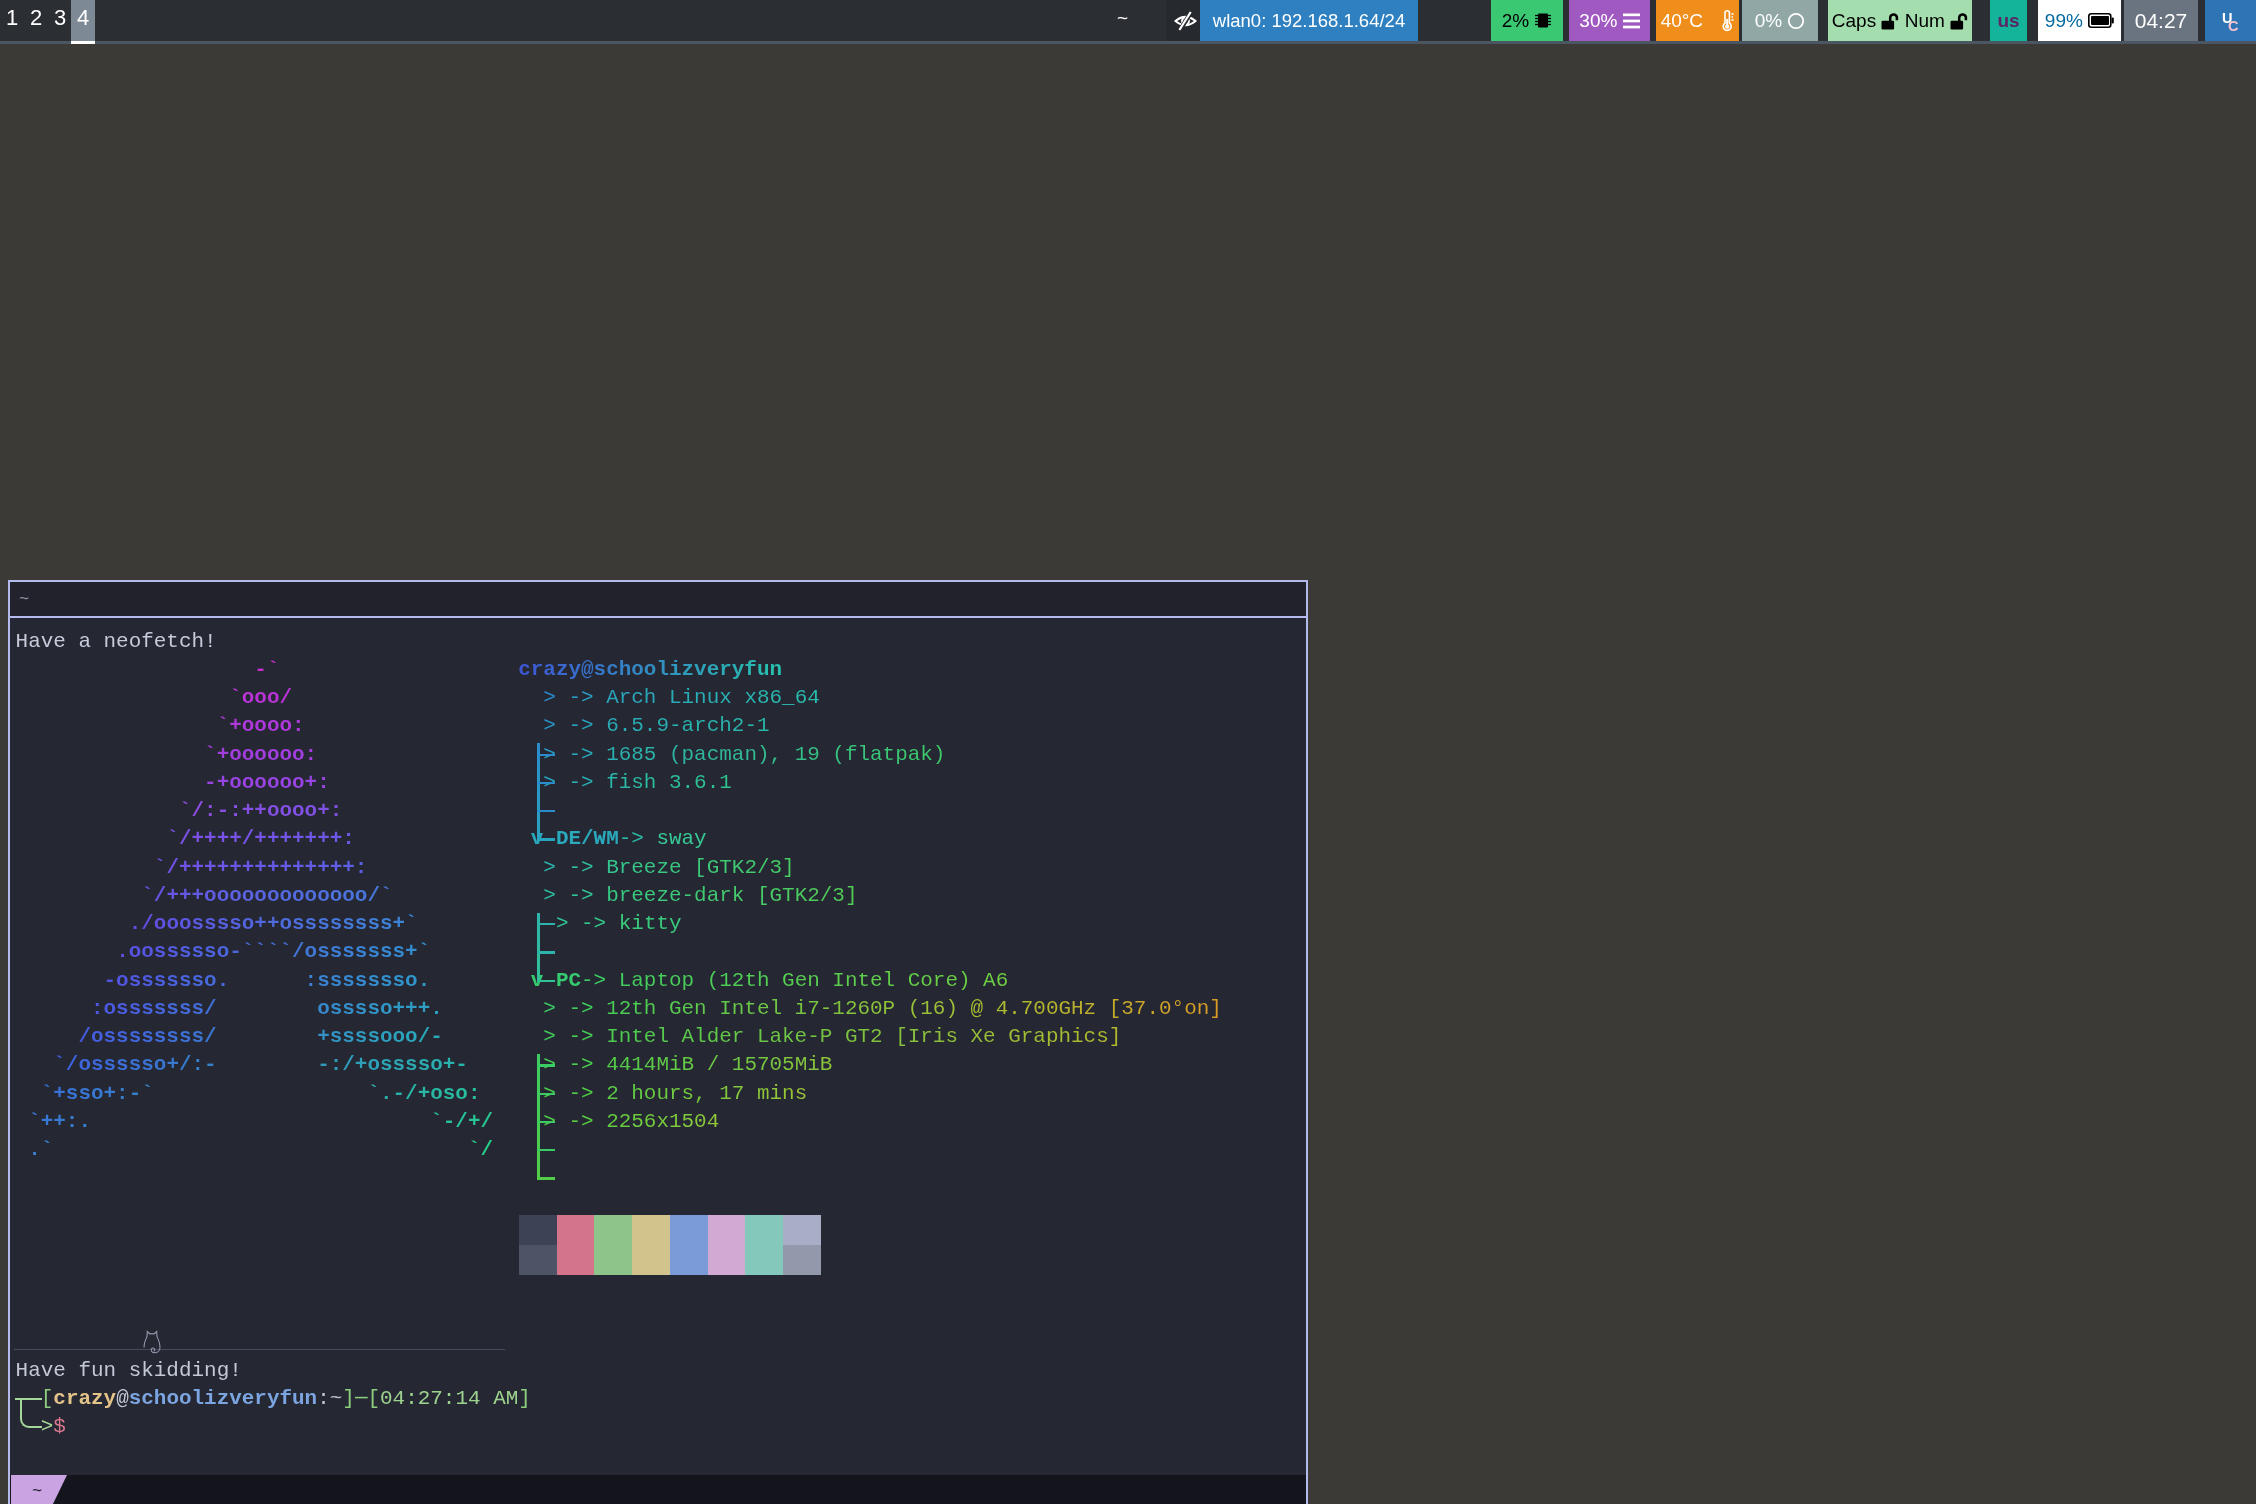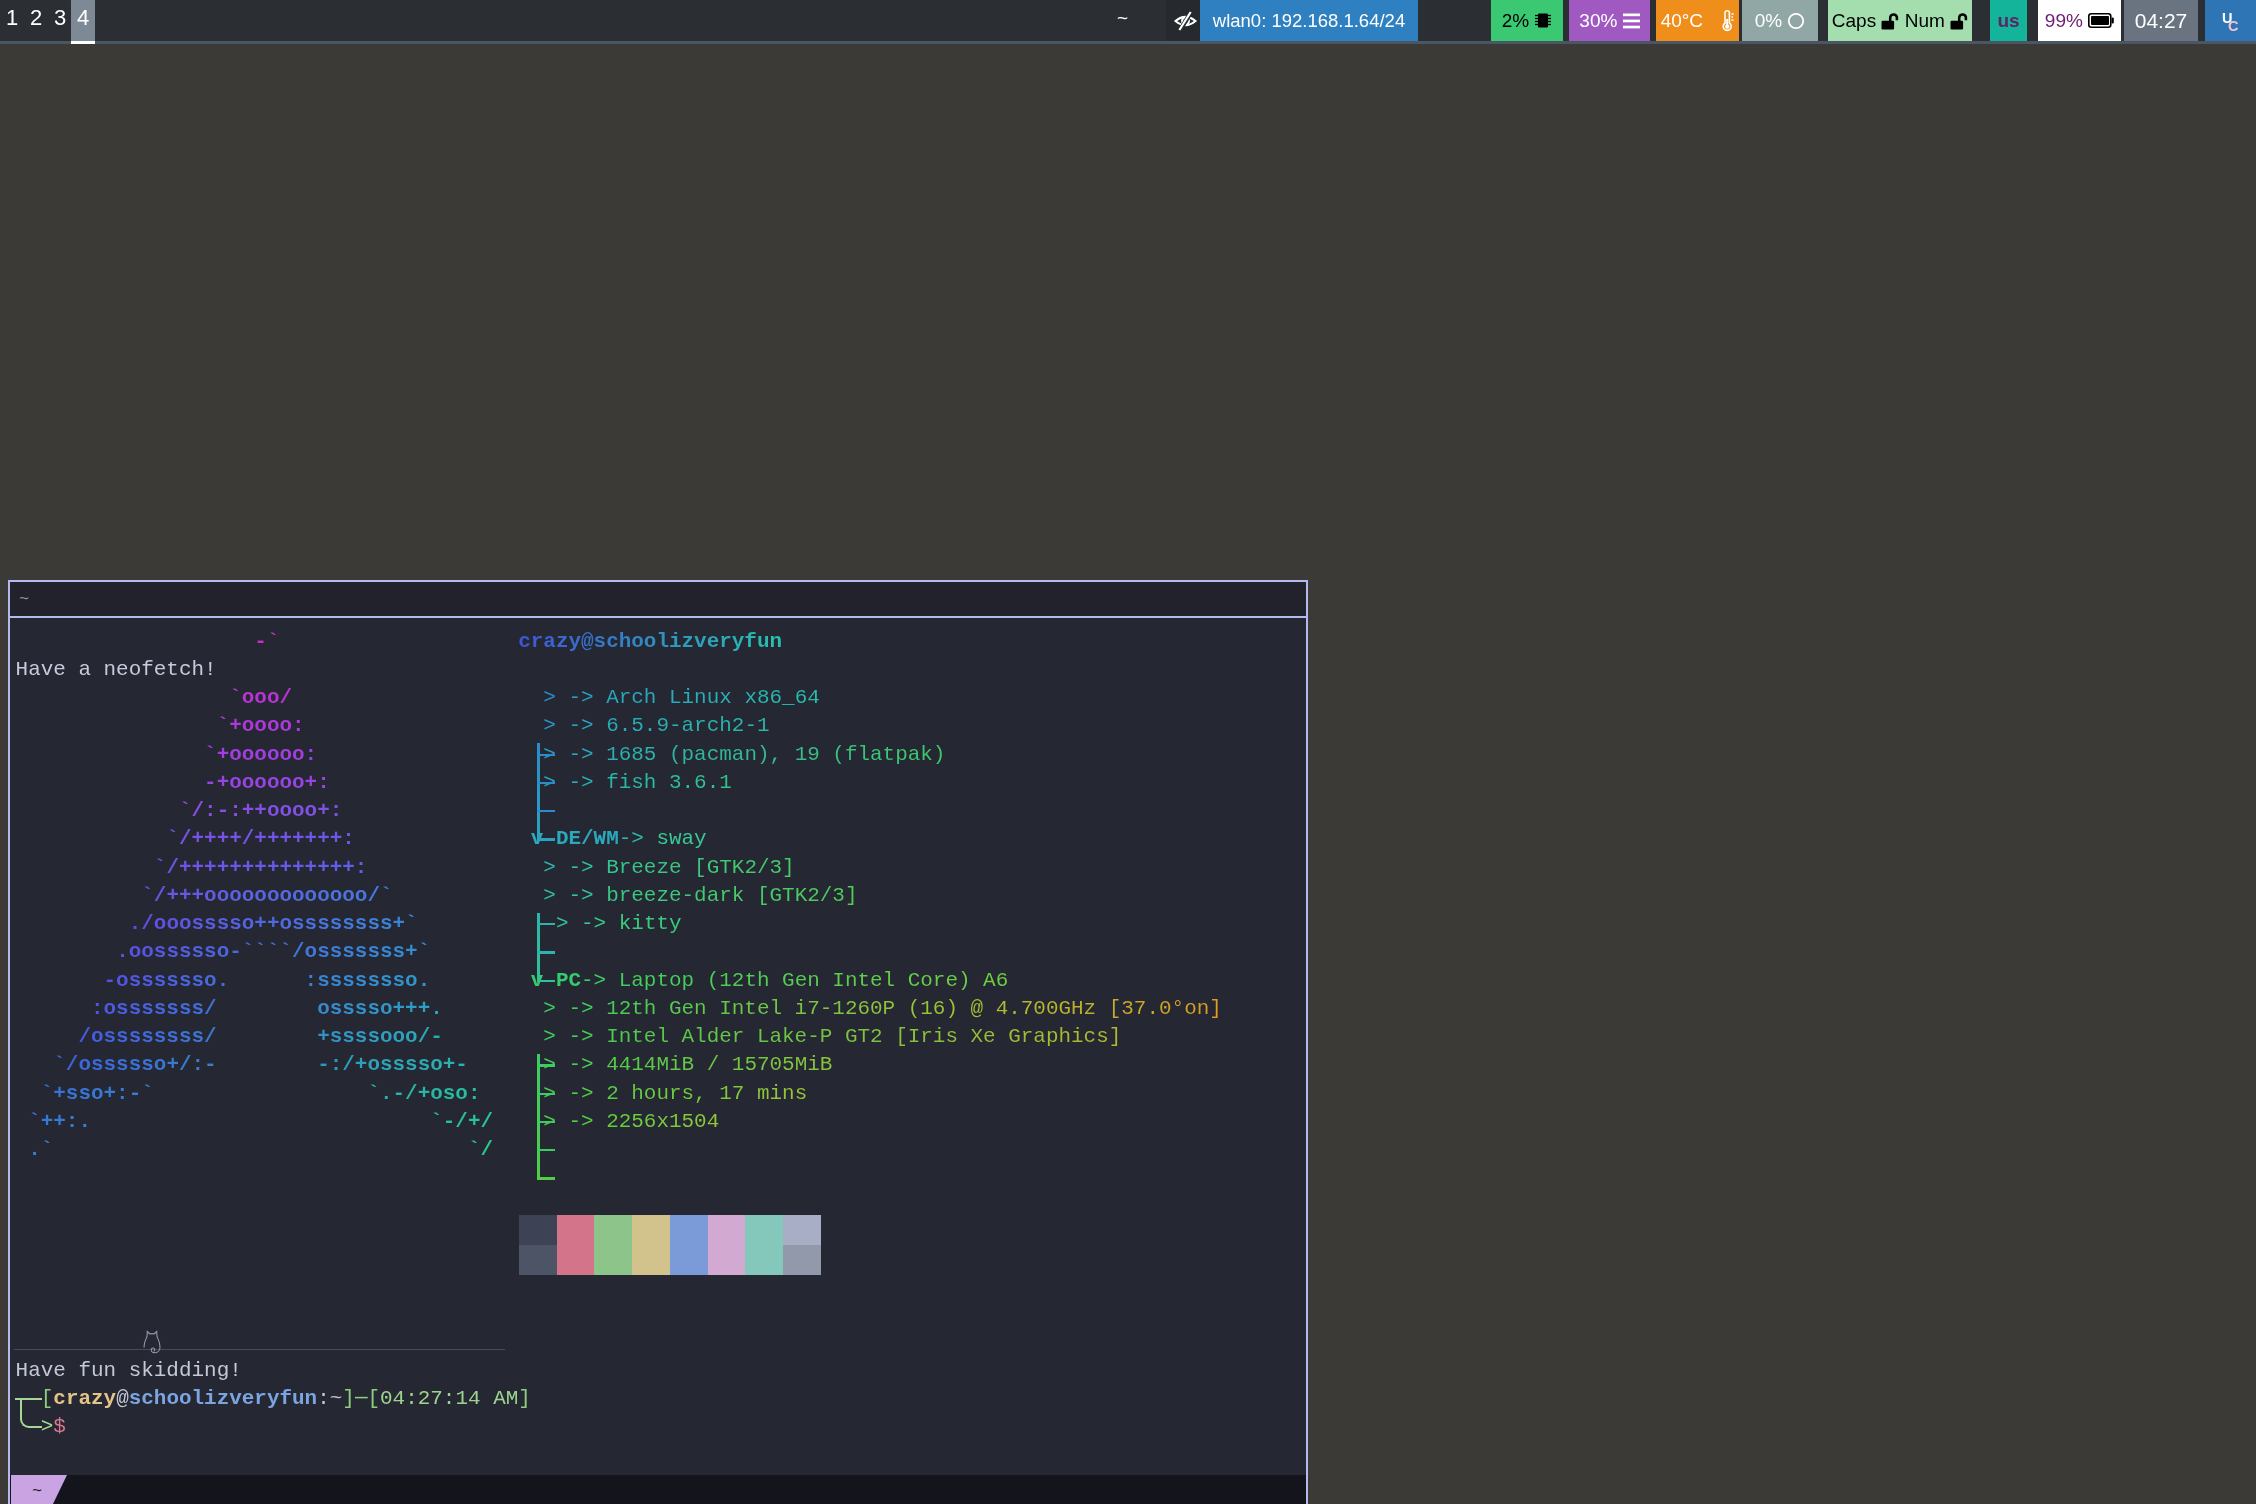--- a/index.html
+++ b/index.html
@@ -125,21 +125,21 @@
         <g fill="#000">
           <rect x="0.5" y="8.8" width="12.6" height="8.7" rx="1.3"></rect>
           <path d="M9.2 9 V5.6 a3.4 3.4 0 0 1 6.7 -0.5 v3.2" fill="none" stroke="#000" stroke-width="2.5"></path>
         </g>
       </svg>
     </div>
     <div class="mod" style="left:1990px;width:37px;background:#14b49a;">
       <span class="mt" style="color:#5c2565;font-weight:bold">us</span>
     </div>
     <div class="mod" style="left:2038px;width:83px;background:#ffffff;">
-      <span class="mt" style="color:#701a75">99%&nbsp;</span>
+      <span class="mt" style="color:#0369a1">99%&nbsp;</span>
       <svg width="26" height="15" viewBox="0 0 26 15">
         <g>
           <rect x="0.8" y="0.8" width="22" height="13.4" rx="2.5" fill="none" stroke="#000" stroke-width="1.6"></rect>
           <rect x="3" y="3" width="18" height="9" rx="1" fill="#000"></rect>
           <rect x="23.6" y="4.5" width="2.2" height="6" rx="1" fill="#000"></rect>
         </g>
       </svg>
     </div>
     <div class="mod" style="left:2124px;width:74px;background:#6a7480;">
       <span style="color:#fff;font-size:21px">04:27</span>
@@ -153,22 +153,22 @@
       </svg>
     </div>
 </div>
 <div id="term">
   <div id="title">~</div>
     <div id="tabbar">
       <div id="tab">~</div>
     </div>
 </div>
 <div id="preA">
+<div class="tl"><span style="color:#c6cbdb;">Have a neofetch!</span></div>
 <div class="tl">                   <span style="background:linear-gradient(90deg,#c52ecd,#c52ecd);-webkit-background-clip:text;background-clip:text;color:transparent;font-weight:bold;">-`</span>                   <span style="background:linear-gradient(90deg,#3e55d6,#26c3ad);-webkit-background-clip:text;background-clip:text;color:transparent;font-weight:bold;">crazy@schoolizveryfun</span></div>
-<div class="tl"><span style="color:#c6cbdb;">Have a neofetch!</span></div>
 <div class="tl">                 <span style="background:linear-gradient(90deg,#b933d7,#b933d7);-webkit-background-clip:text;background-clip:text;color:transparent;font-weight:bold;">`ooo/</span>                   <span style="color:#2a8ccb;"> &gt; </span><span style="color:#2a9cc3;">-&gt; </span><span style="background:linear-gradient(90deg,#2ba3be,#28bcab);-webkit-background-clip:text;background-clip:text;color:transparent;">Arch Linux x86_64</span></div>
 <div class="tl">                <span style="background:linear-gradient(90deg,#ae38db,#ae38db);-webkit-background-clip:text;background-clip:text;color:transparent;font-weight:bold;">`+oooo:</span>                  <span style="color:#2a94c7;"> &gt; </span><span style="color:#29a2bf;">-&gt; </span><span style="background:linear-gradient(90deg,#29aab8,#28b7a7);-webkit-background-clip:text;background-clip:text;color:transparent;">6.5.9-arch2-1</span></div>
 <div class="tl">               <span style="background:linear-gradient(90deg,#a23edf,#a23edf);-webkit-background-clip:text;background-clip:text;color:transparent;font-weight:bold;">`+oooooo:</span>                 <span style="color:#2a9cc3;"> &gt; </span><span style="color:#29a8ba;">-&gt; </span><span style="background:linear-gradient(90deg,#29b0b2,#3ecb68);-webkit-background-clip:text;background-clip:text;color:transparent;">1685 (pacman), 19 (flatpak)</span></div>
 <div class="tl">               <span style="background:linear-gradient(90deg,#9744e2,#9744e2);-webkit-background-clip:text;background-clip:text;color:transparent;font-weight:bold;">-+oooooo+:</span>                <span style="color:#29a4be;"> &gt; </span><span style="color:#28aeb4;">-&gt; </span><span style="background:linear-gradient(90deg,#28b6ab,#2fc68c);-webkit-background-clip:text;background-clip:text;color:transparent;">fish 3.6.1</span></div>
 <div class="tl">             <span style="background:linear-gradient(90deg,#8d4de2,#7e51e5);-webkit-background-clip:text;background-clip:text;color:transparent;font-weight:bold;">`/:-:++oooo+:</span></div>
 <div class="tl">            <span style="background:linear-gradient(90deg,#7e50e5,#6b58e8);-webkit-background-clip:text;background-clip:text;color:transparent;font-weight:bold;">`/++++/+++++++:</span>              <span style="color:#2aa9bc;font-weight:bold;margin-top:38px;">v DE/WM</span><span style="color:#2cbaa6;">-&gt; </span><span style="color:#38c896;">sway</span></div>
 <div class="tl">           <span style="background:linear-gradient(90deg,#7351e6,#5c60e7);-webkit-background-clip:text;background-clip:text;color:transparent;font-weight:bold;">`/++++++++++++++:</span>             <span style="color:#2db4ad;"> &gt; </span><span style="color:#2fbf9e;">-&gt; </span><span style="background:linear-gradient(90deg,#33c590,#46cd62);-webkit-background-clip:text;background-clip:text;color:transparent;">Breeze [GTK2/3]</span></div>
 <div class="tl">          <span style="background:linear-gradient(90deg,#6b51e5,#447bdc);-webkit-background-clip:text;background-clip:text;color:transparent;font-weight:bold;">`/+++ooooooooooooo/`</span>           <span style="color:#2ebca1;"> &gt; </span><span style="color:#31c496;">-&gt; </span><span style="background:linear-gradient(90deg,#36c985,#52cd54);-webkit-background-clip:text;background-clip:text;color:transparent;">breeze-dark [GTK2/3]</span></div>
 <div class="tl">         <span style="background:linear-gradient(90deg,#654be4,#3988d6);-webkit-background-clip:text;background-clip:text;color:transparent;font-weight:bold;">./ooosssso++ossssssss+`</span>          <span style="color:#30c395;"> &gt; </span><span style="color:#34c98a;">-&gt; </span><span style="color:#38cb7c;">kitty</span></div>
 <div class="tl">        <span style="background:linear-gradient(90deg,#5b4fe4,#3191d0);-webkit-background-clip:text;background-clip:text;color:transparent;font-weight:bold;">.oossssso-````/osssssss+`</span></div>

